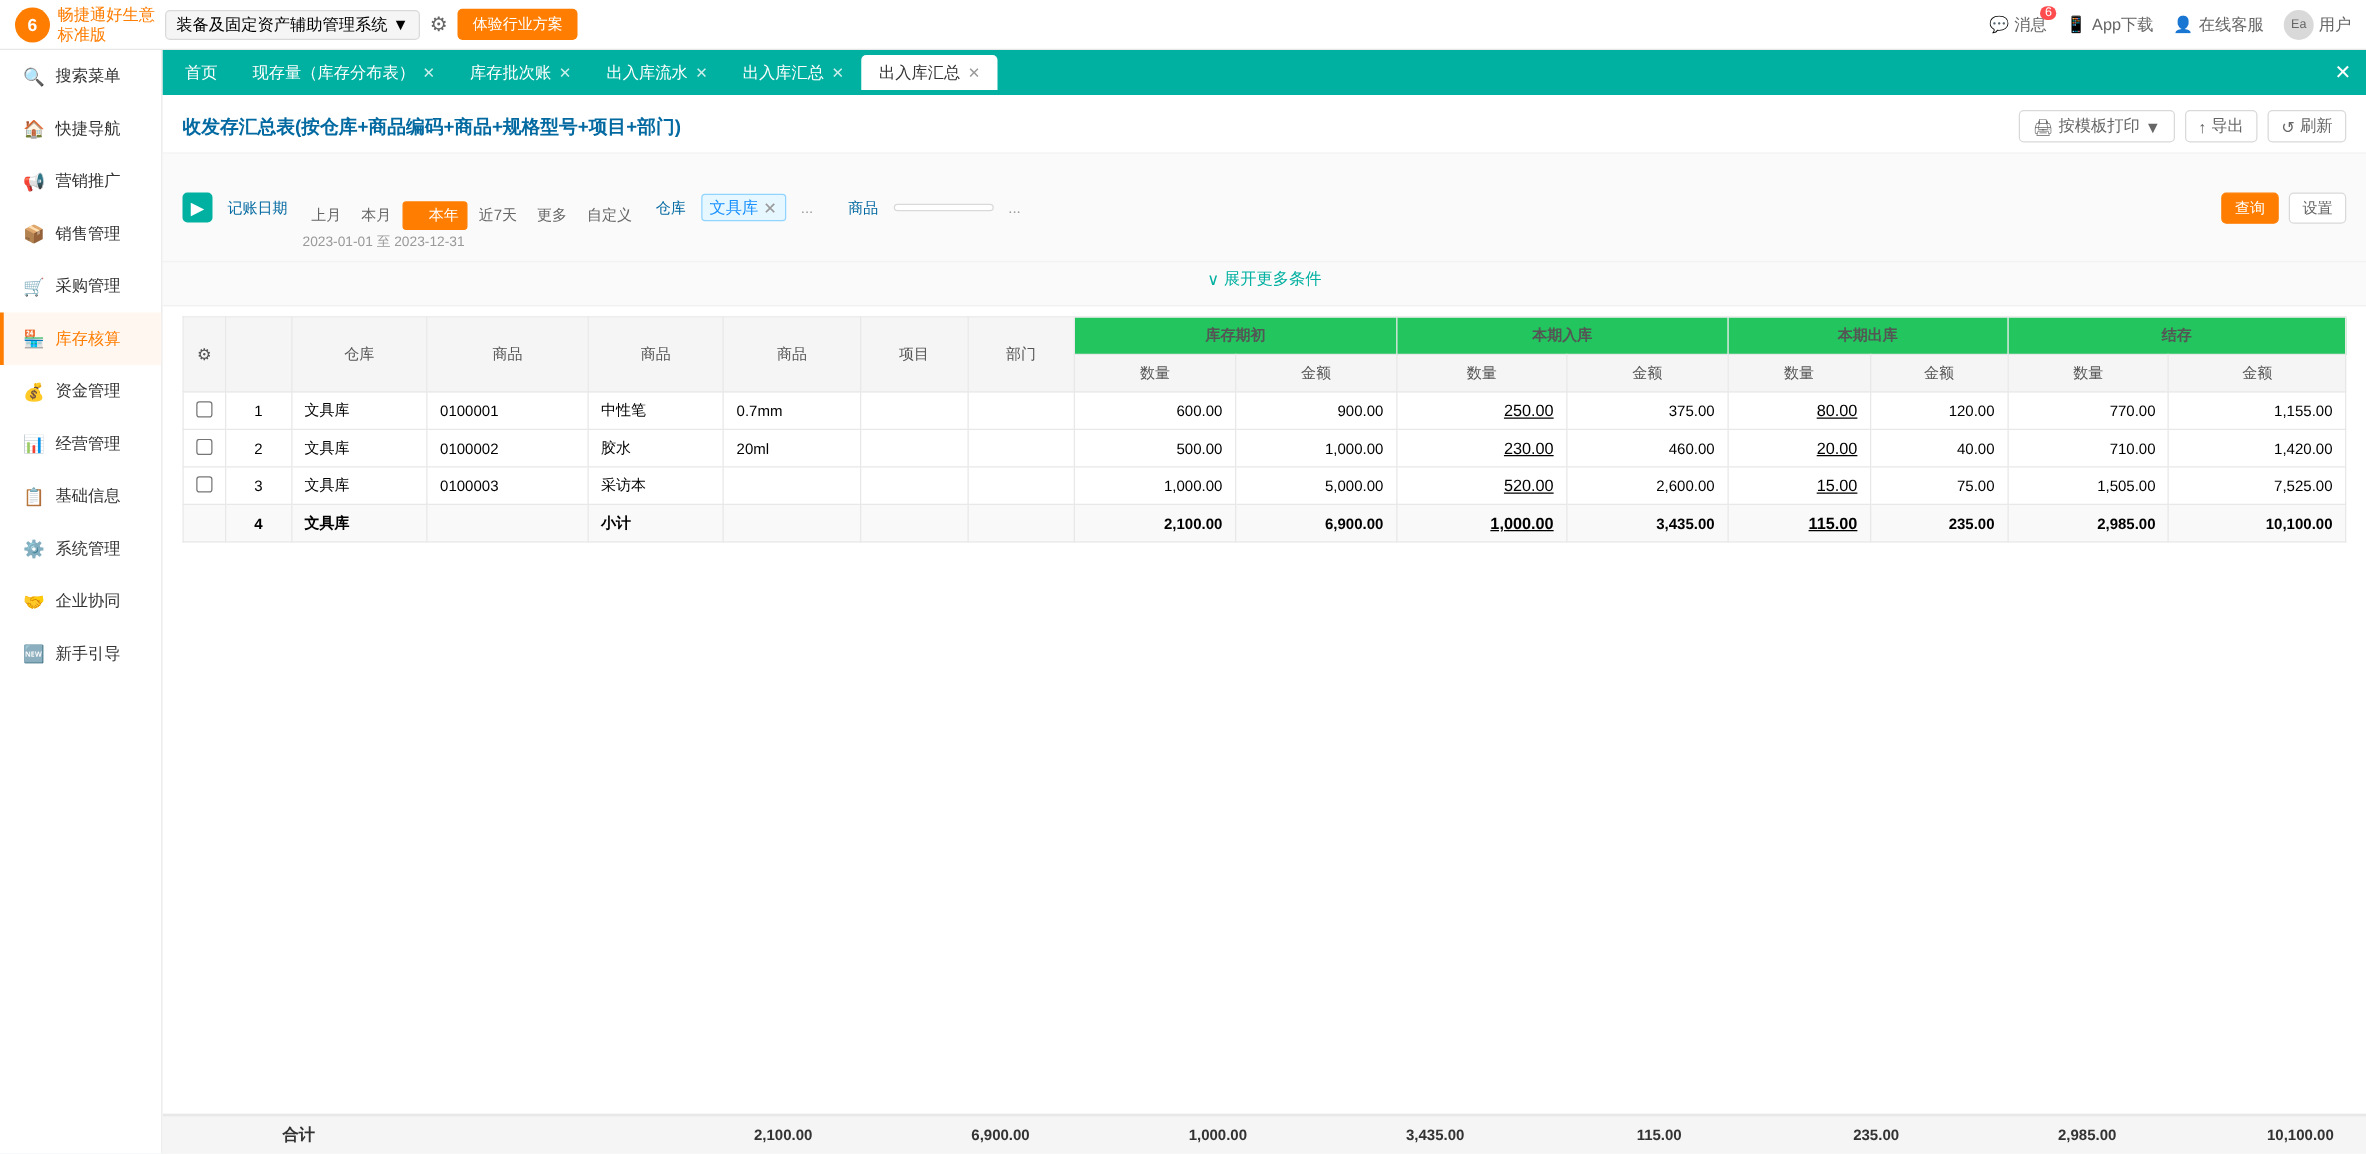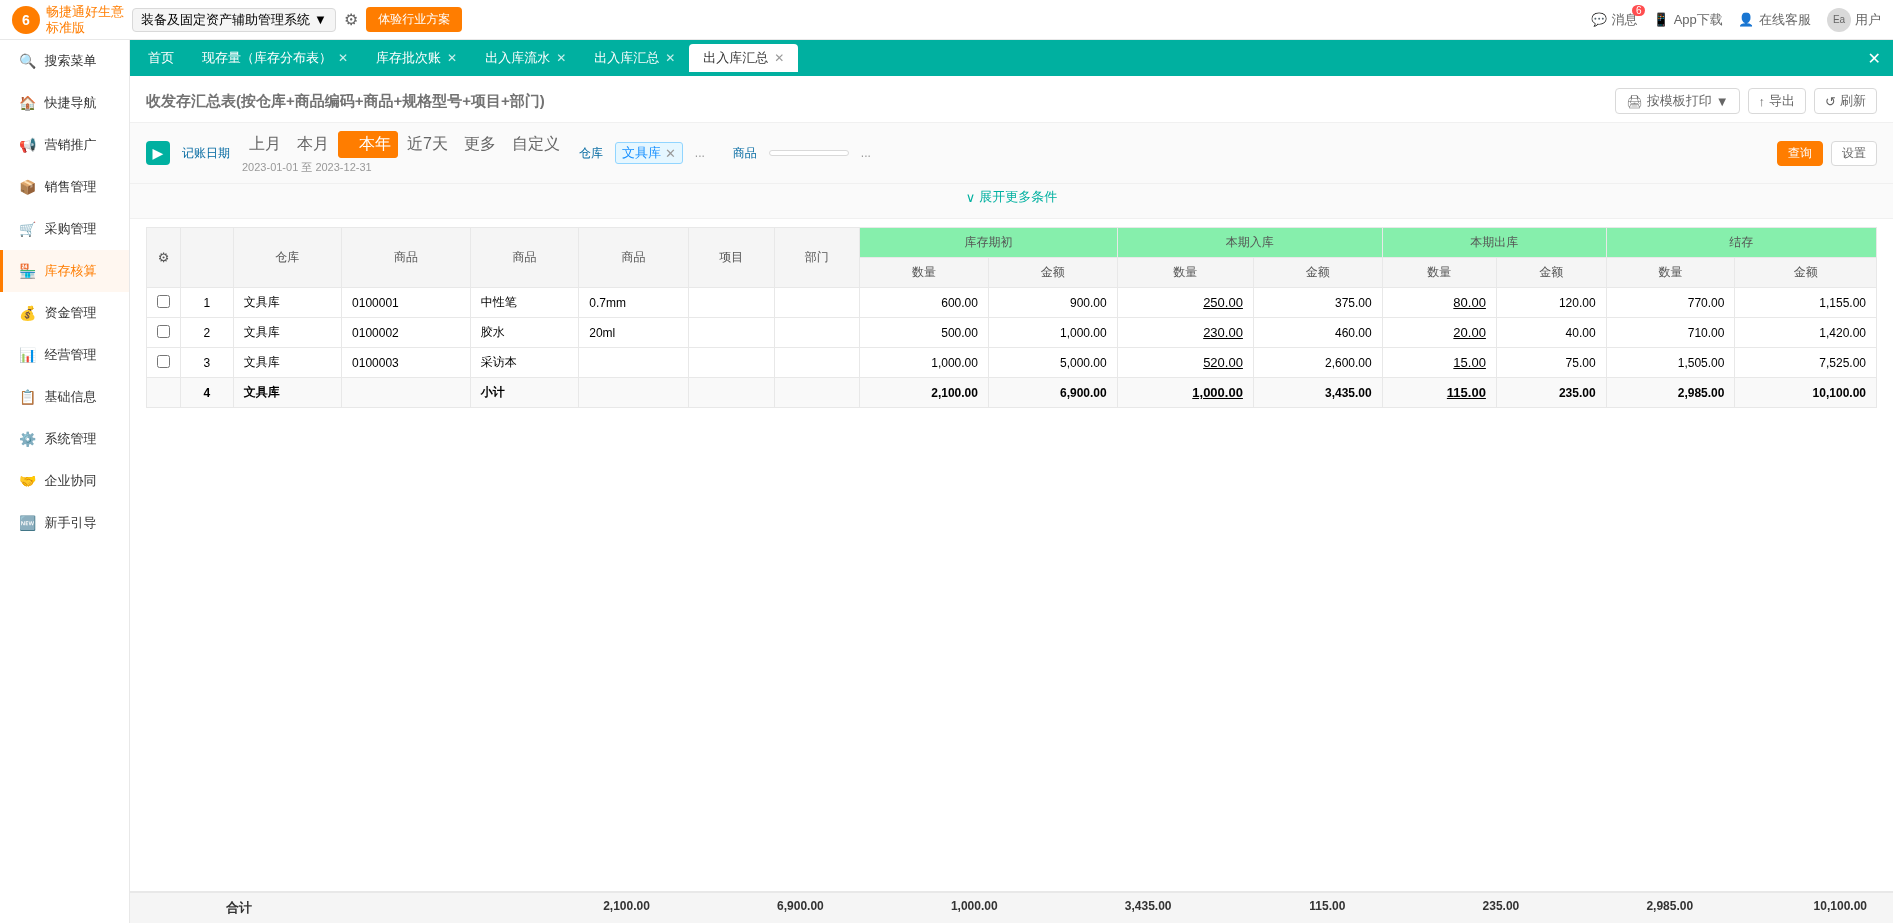--- a/index.html
+++ b/index.html
@@ -45,55 +45,55 @@
     .tab.active { background: white; color: #333; }
     .tab .close-btn { font-size: 12px; color: rgba(255,255,255,0.8); cursor: pointer; }
     .tab.active .close-btn { color: #999; }
     .tab-close-all { margin-left: auto; color: white; cursor: pointer; font-size: 16px; padding: 0 8px; }
 
     
     .page-content { flex: 1; background: white; overflow: auto; padding: 0; display: flex; flex-direction: column; }
 
     
     .page-title-bar { padding: 12px 16px 8px; border-bottom: 1px solid #f0f0f0; display: flex; align-items: center; justify-content: space-between; flex-shrink: 0; }
-    .page-title { font-size: 15px; font-weight: bold; color: #737373; }
+    .page-title { font-size: 15px; font-weight: bold; color: #0369a1; }
     .page-actions { display: flex; align-items: center; gap: 8px; }
     .action-btn { display: flex; align-items: center; gap: 4px; border: 1px solid #d9d9d9; border-radius: 4px; padding: 3px 10px; cursor: pointer; background: white; color: #666; font-size: 12px; }
     .action-btn.primary { background: #ff7d00; color: white; border-color: #ff7d00; }
 
     
     .filter-bar { padding: 8px 16px; background: #fafafa; border-bottom: 1px solid #f0f0f0; display: flex; align-items: center; gap: 12px; flex-shrink: 0; }
     .filter-toggle { width: 24px; height: 24px; background: #00b0a0; color: white; border-radius: 4px; display: flex; align-items: center; justify-content: center; cursor: pointer; font-size: 14px; flex-shrink: 0; }
     .filter-label { color: #0369a1; font-size: 12px; }
     .date-shortcuts { display: flex; align-items: center; gap: 2px; }
-    .date-btn { padding: 2px 6px; border-radius: 3px; cursor: pointer; color: #666; font-size: 16px; border: 1px solid transparent; }
+    .date-btn { padding: 2px 6px; border-radius: 3px; cursor: pointer; color: #666; font-size: 12px; border: 1px solid transparent; margin-top: 30px; }
     .date-btn.active { background: #ff7d00; color: white; border-color: #ff7d00; padding-left: 20px; }
     .date-range { font-size: 11px; color: #999; margin-top: 2px; }
     .warehouse-tag { display: flex; align-items: center; gap: 4px; background: #e6f7ff; border: 1px solid #91d5ff; border-radius: 3px; padding: 1px 6px; font-size: 12px; color: #1890ff; }
     .warehouse-tag .remove { cursor: pointer; color: #999; }
     .filter-more { color: #999; font-size: 12px; cursor: pointer; }
     .filter-input-area { display: flex; align-items: center; gap: 8px; border: 1px solid #d9d9d9; border-radius: 4px; padding: 2px 8px; background: white; min-width: 80px; }
     .expand-btn { display: flex; align-items: center; gap: 4px; color: #00b0a0; font-size: 12px; cursor: pointer; padding: 4px 8px; }
 
     
     .filter-bar2 { padding: 0 16px 8px; background: #fafafa; border-bottom: 1px solid #f0f0f0; display: flex; align-items: center; justify-content: center; flex-shrink: 0; }
 
     
     .table-area { flex: 1; overflow: auto; padding: 8px 16px; }
     table { width: 100%; border-collapse: collapse; background: white; }
     th, td { border: 1px solid #e8e8e8; padding: 6px 10px; text-align: right; font-size: 12px; white-space: nowrap; }
     th { background: #f5f5f5; text-align: center; color: #555; font-weight: normal; }
     td.text-center { text-align: center; }
     td.text-left { text-align: left; }
     .subtotal-row td { font-weight: bold; background: #f9f9f9; }
     .link-text { color: #000000; text-decoration: underline; cursor: pointer; }
-    th.group-header { background: #86efac; font-weight: normal; }
-
-    
-    .table-footer { background: #f5f5f5; border-top: 2px solid #e8e8e8; padding: 6px 16px; display: flex; align-items: flex-start; flex-shrink: 0; }
+    th.group-header { background: #22c55e; font-weight: bold; }
+
+    
+    .table-footer { background: #f5f5f5; border-top: 2px solid #e8e8e8; padding: 6px 16px; display: flex; align-items: center; flex-shrink: 0; }
     .footer-label { font-weight: bold; color: #333; width: 340px; flex-shrink: 0; }
     .footer-values { display: flex; gap: 0; flex: 1; }
     .footer-val { flex: 1; text-align: right; font-weight: bold; font-size: 12px; color: #333; padding: 0 10px; }
   </style>
 </head>
 <body>
 
 <div class="top-header">
   <div class="top-header-left">
     <div class="logo-area">

